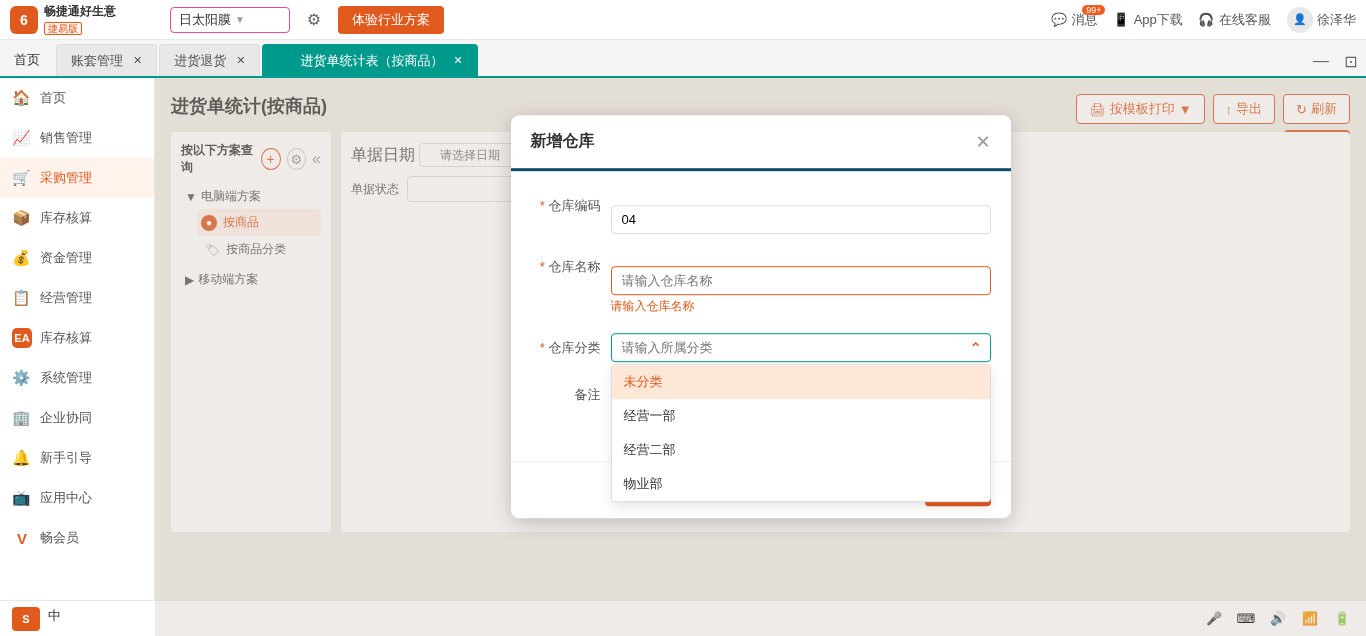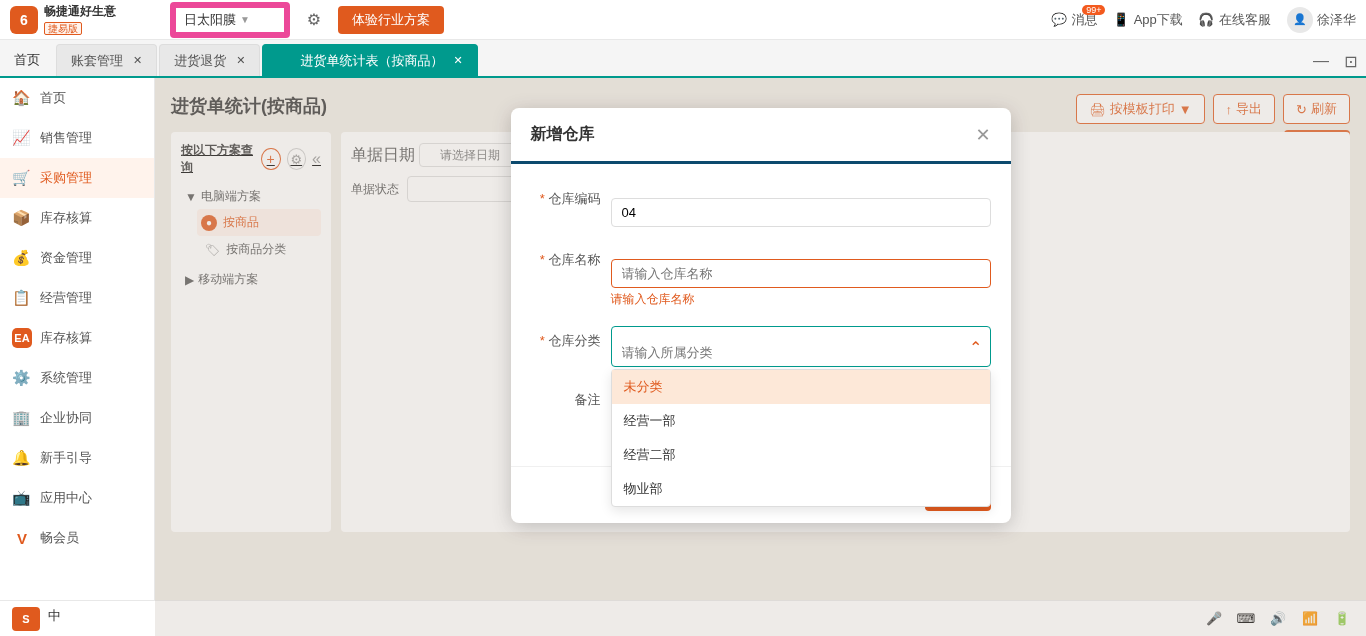--- a/index.html
+++ b/index.html
@@ -2,21 +2,21 @@
 <html><head>
   <meta charset="utf-8">
   <style>
     * { box-sizing: border-box; margin: 0; padding: 0; }
     body { font-family: 'Microsoft YaHei', '微软雅黑', Arial, sans-serif; font-size: 13px; background: #f0ece6; width: 1366px; height: 636px; overflow: hidden; }
 
     
     .top-bar { height: 40px; background: #fff; display: flex; align-items: center; padding: 0 10px; border-bottom: 1px solid #e8e8e8; gap: 10px; }
     .logo-area { display: flex; align-items: center; gap: 6px; width: 150px; }
     .logo-icon { width: 28px; height: 28px; background: #e05a1e; border-radius: 6px; display: flex; align-items: center; justify-content: center; color: white; font-weight: bold; font-size: 14px; }
-    .store-selector { display: flex; align-items: center; gap: 4px; border: 6px solid #ec4899; border-radius: 4px; padding: 3px 8px; background: #fff; cursor: pointer; min-width: 120px; }
+    .store-selector { display: flex; align-items: center; gap: 4px; border: 1px solid #ec4899; border-radius: 4px; padding: 3px 8px; background: #fff; cursor: pointer; min-width: 120px; }
     .store-selector span { color: #333; font-size: 13px; }
     .store-selector .arrow { color: #999; font-size: 10px; }
     .gear-btn { width: 28px; height: 28px; display: flex; align-items: center; justify-content: center; cursor: pointer; color: #666; font-size: 16px; }
     .trial-btn { background: #e05a1e; color: white; border: none; padding: 5px 14px; border-radius: 4px; cursor: pointer; font-size: 13px; }
     .top-right { margin-left: auto; display: flex; align-items: center; gap: 16px; }
     .top-right-item { display: flex; align-items: center; gap: 4px; cursor: pointer; color: #555; font-size: 13px; position: relative; }
     .badge { background: #f35a1e; color: white; font-size: 9px; border-radius: 8px; padding: 0 4px; position: absolute; top: -6px; right: -8px; }
     .user-avatar { width: 26px; height: 26px; background: #e8e8e8; border-radius: 50%; display: flex; align-items: center; justify-content: center; font-size: 11px; color: #666; }
 
     
@@ -56,21 +56,21 @@
     .dialog-header { display: flex; align-items: center; justify-content: space-between; padding: 16px 20px; border-bottom: 3px solid #0c4a6e; }
     .dialog-title { font-size: 16px; font-weight: bold; color: #333; }
     .dialog-close { cursor: pointer; color: #999; font-size: 18px; line-height: 1; }
     .dialog-body { padding: 20px; }
     .form-row { display: flex; align-items: flex-start; margin-bottom: 18px; }
     .form-label { width: 80px; text-align: right; padding-right: 10px; color: #555; font-size: 13px; padding-top: 6px; flex-shrink: 0; }
     .form-control-wrap { flex: 1; position: relative; }
     .form-input { width: 100%; border: 1px solid #ddd; border-radius: 4px; padding: 6px 10px; font-size: 13px; outline: none; margin-top: 14px; }
     .form-input.error { border-color: #e05a1e; }
     .error-msg { color: #e05a1e; font-size: 12px; margin-top: 3px; }
-    .form-input-category { width: 100%; border: 1px solid #009a8d; border-radius: 4px; padding: 18px 32px 6px 10px; font-size: 13px; outline: none; }
+    .form-input-category { width: 100%; border: 1px solid #009a8d; border-radius: 4px; padding: 6px 32px 6px 10px; font-size: 13px; outline: none; }
     .category-arrow { position: absolute; right: 8px; top: 50%; transform: translateY(-50%); color: #e05a1e; font-size: 16px; cursor: pointer; }
 
     
     .dropdown-list { position: absolute; top: calc(100% + 2px); left: 0; width: 100%; background: white; border: 1px solid #ddd; border-radius: 4px; box-shadow: 0 4px 12px rgba(0,0,0,0.1); z-index: 200; }
     .dropdown-item { padding: 8px 12px; cursor: pointer; font-size: 13px; color: #333; }
     .dropdown-item.selected { background: #fde8d8; color: #e05a1e; }
 
     
     .dialog-footer { display: flex; justify-content: flex-end; gap: 10px; padding: 12px 20px; border-top: 1px solid #f0f0f0; }
     .btn-save { background: #e05a1e; color: white; border: none; padding: 7px 20px; border-radius: 4px; cursor: pointer; font-size: 13px; }
@@ -221,21 +221,21 @@
         </button>
       </div>
       <div style="display:flex;flex-direction:column;gap:4px;align-items:flex-end;">
         <button class="query-btn">查询</button>
         <button class="set-btn">设置</button>
       </div>
     </div>
 
     <div style="display:flex;gap:10px;margin-top:0;">
       <div style="width:160px;background:white;border-radius:4px;padding:10px;flex-shrink:0;">
-        <div style="display:flex;align-items:center;gap:6px;margin-bottom:8px;text-decoration:underline;">
+        <div style="display:flex;align-items:center;gap:6px;margin-bottom:8px;">
           <span style="font-size:12px;color:#333;font-weight:bold;">按以下方案查询</span>
           <div class="add-btn">+</div>
           <div class="setting-btn">⚙</div>
           <span style="color:#999;cursor:pointer;font-size:16px;">«</span>
         </div>
 
         <div style="font-size:12px;color:#555;padding:4px 4px;display:flex;align-items:center;gap:4px;">
           <span>▼</span>
           <span>电脑端方案</span>
         </div>

